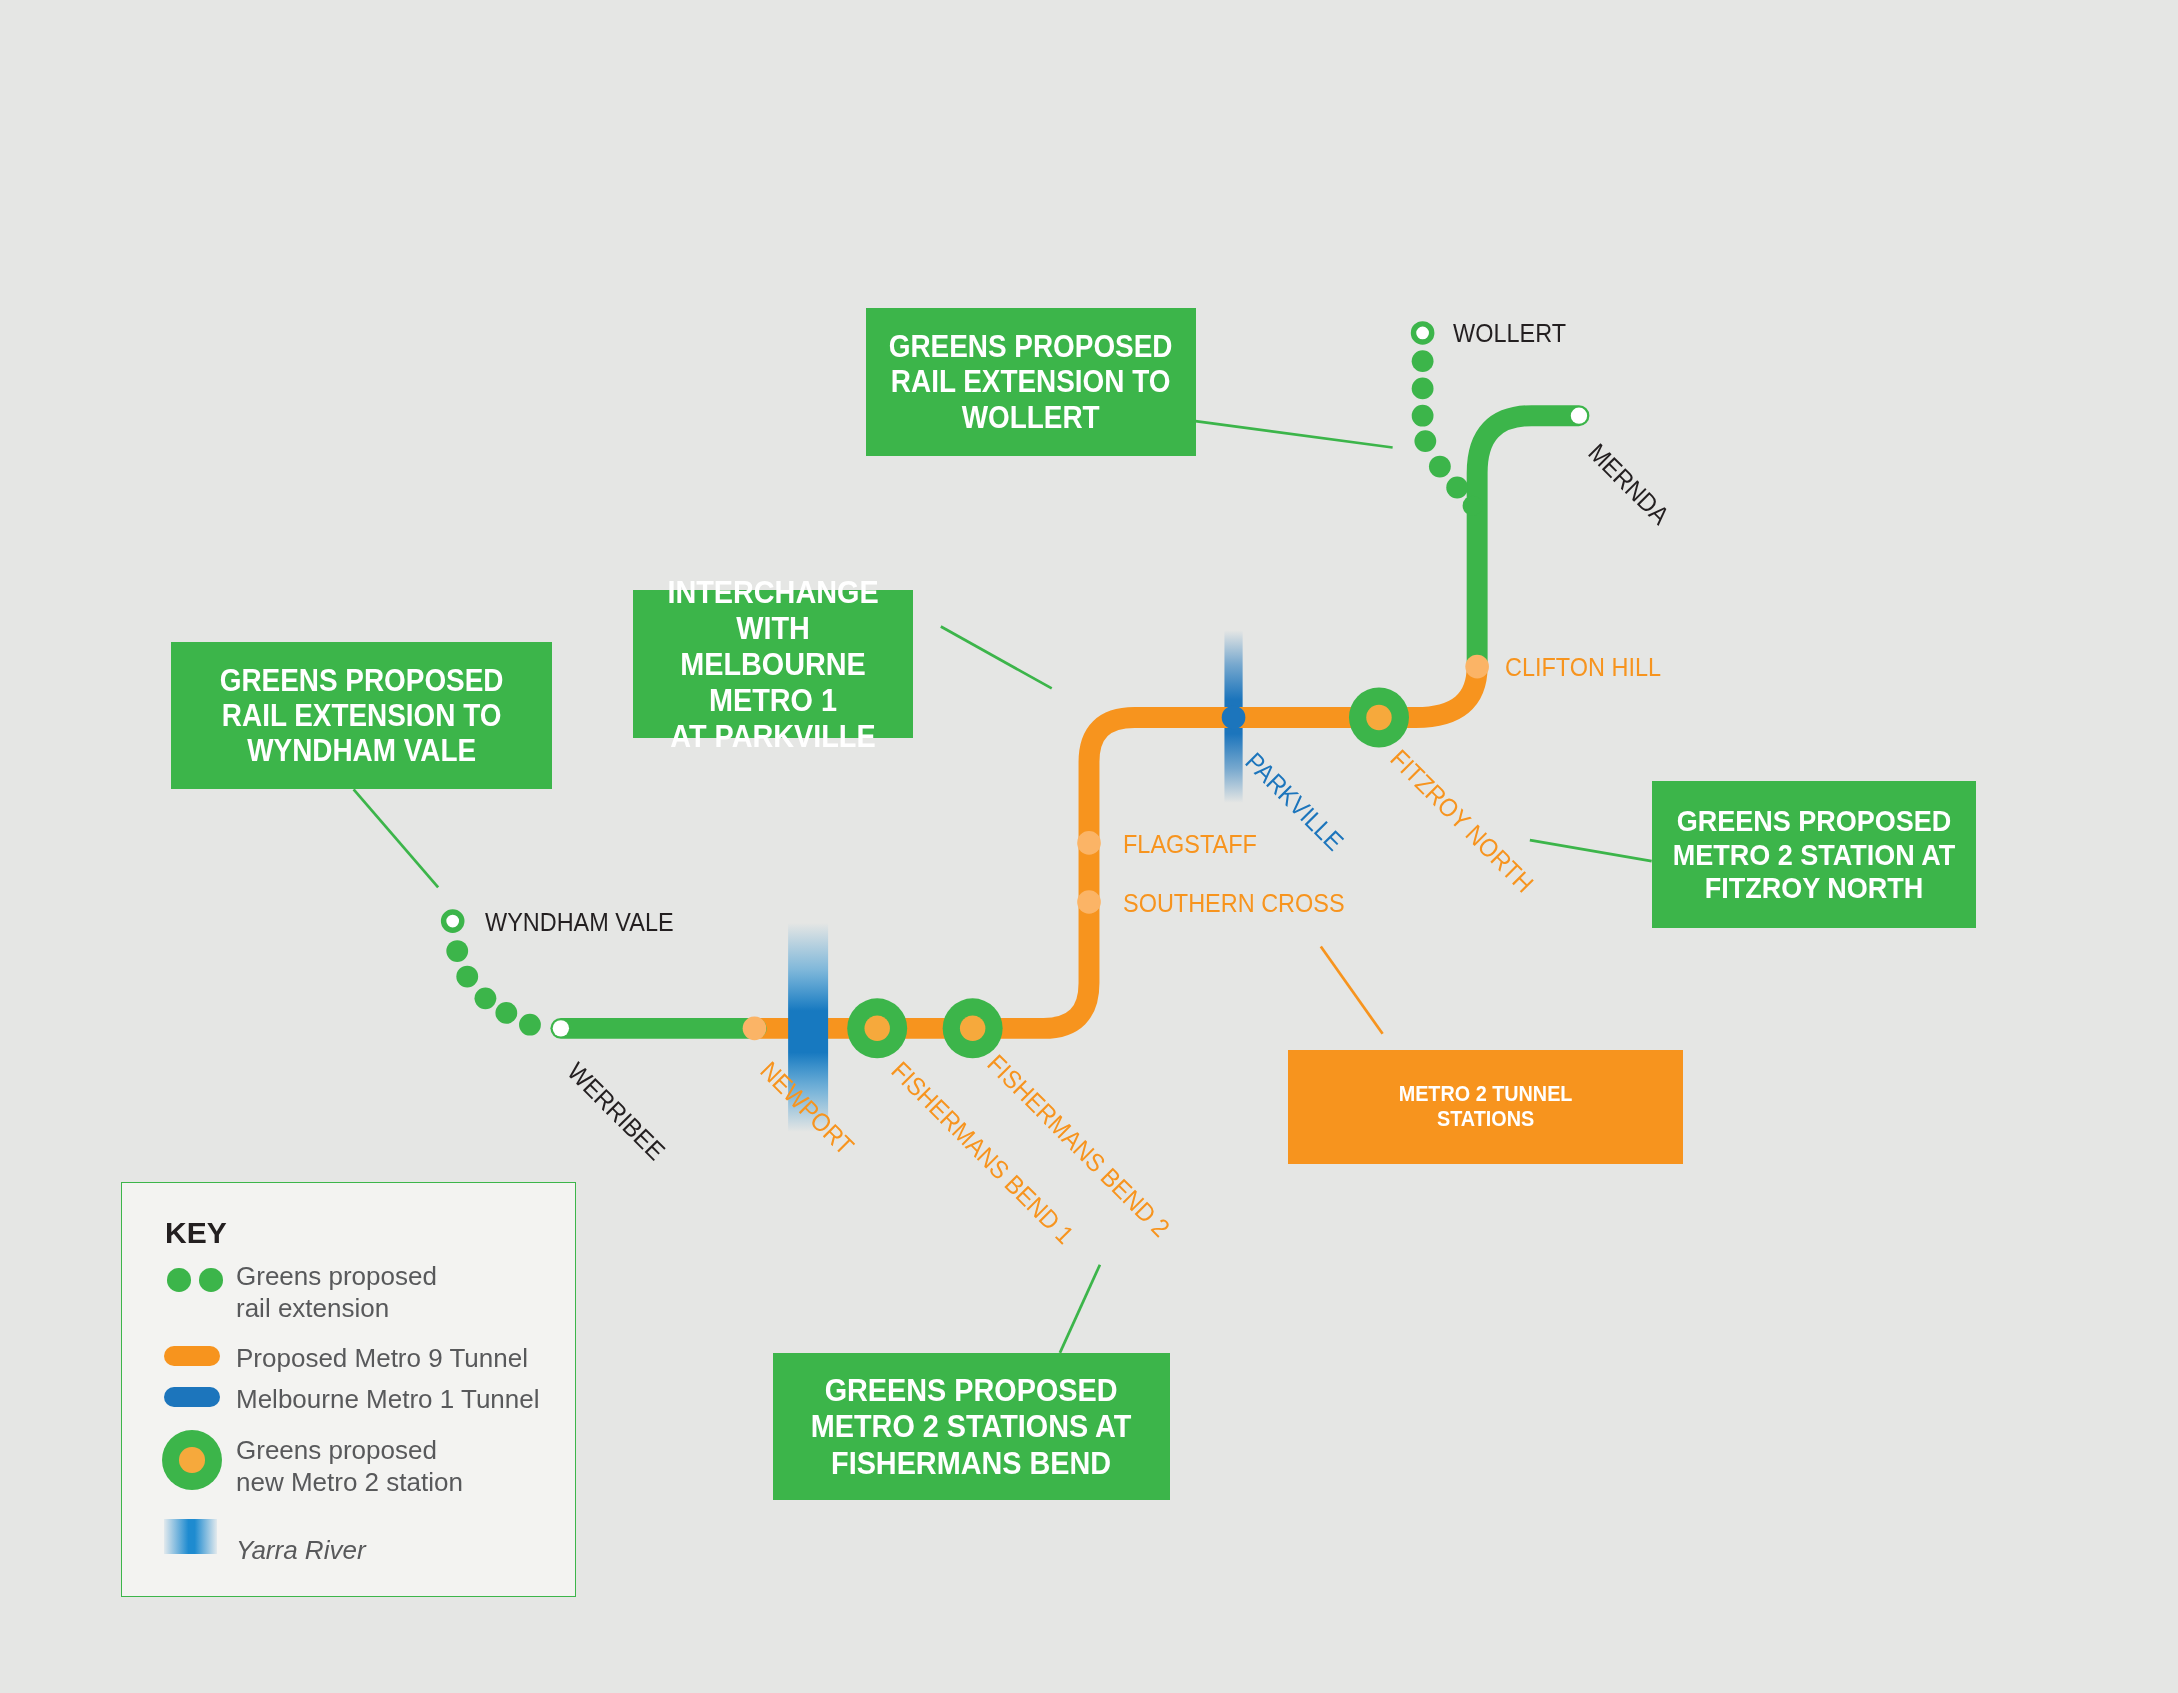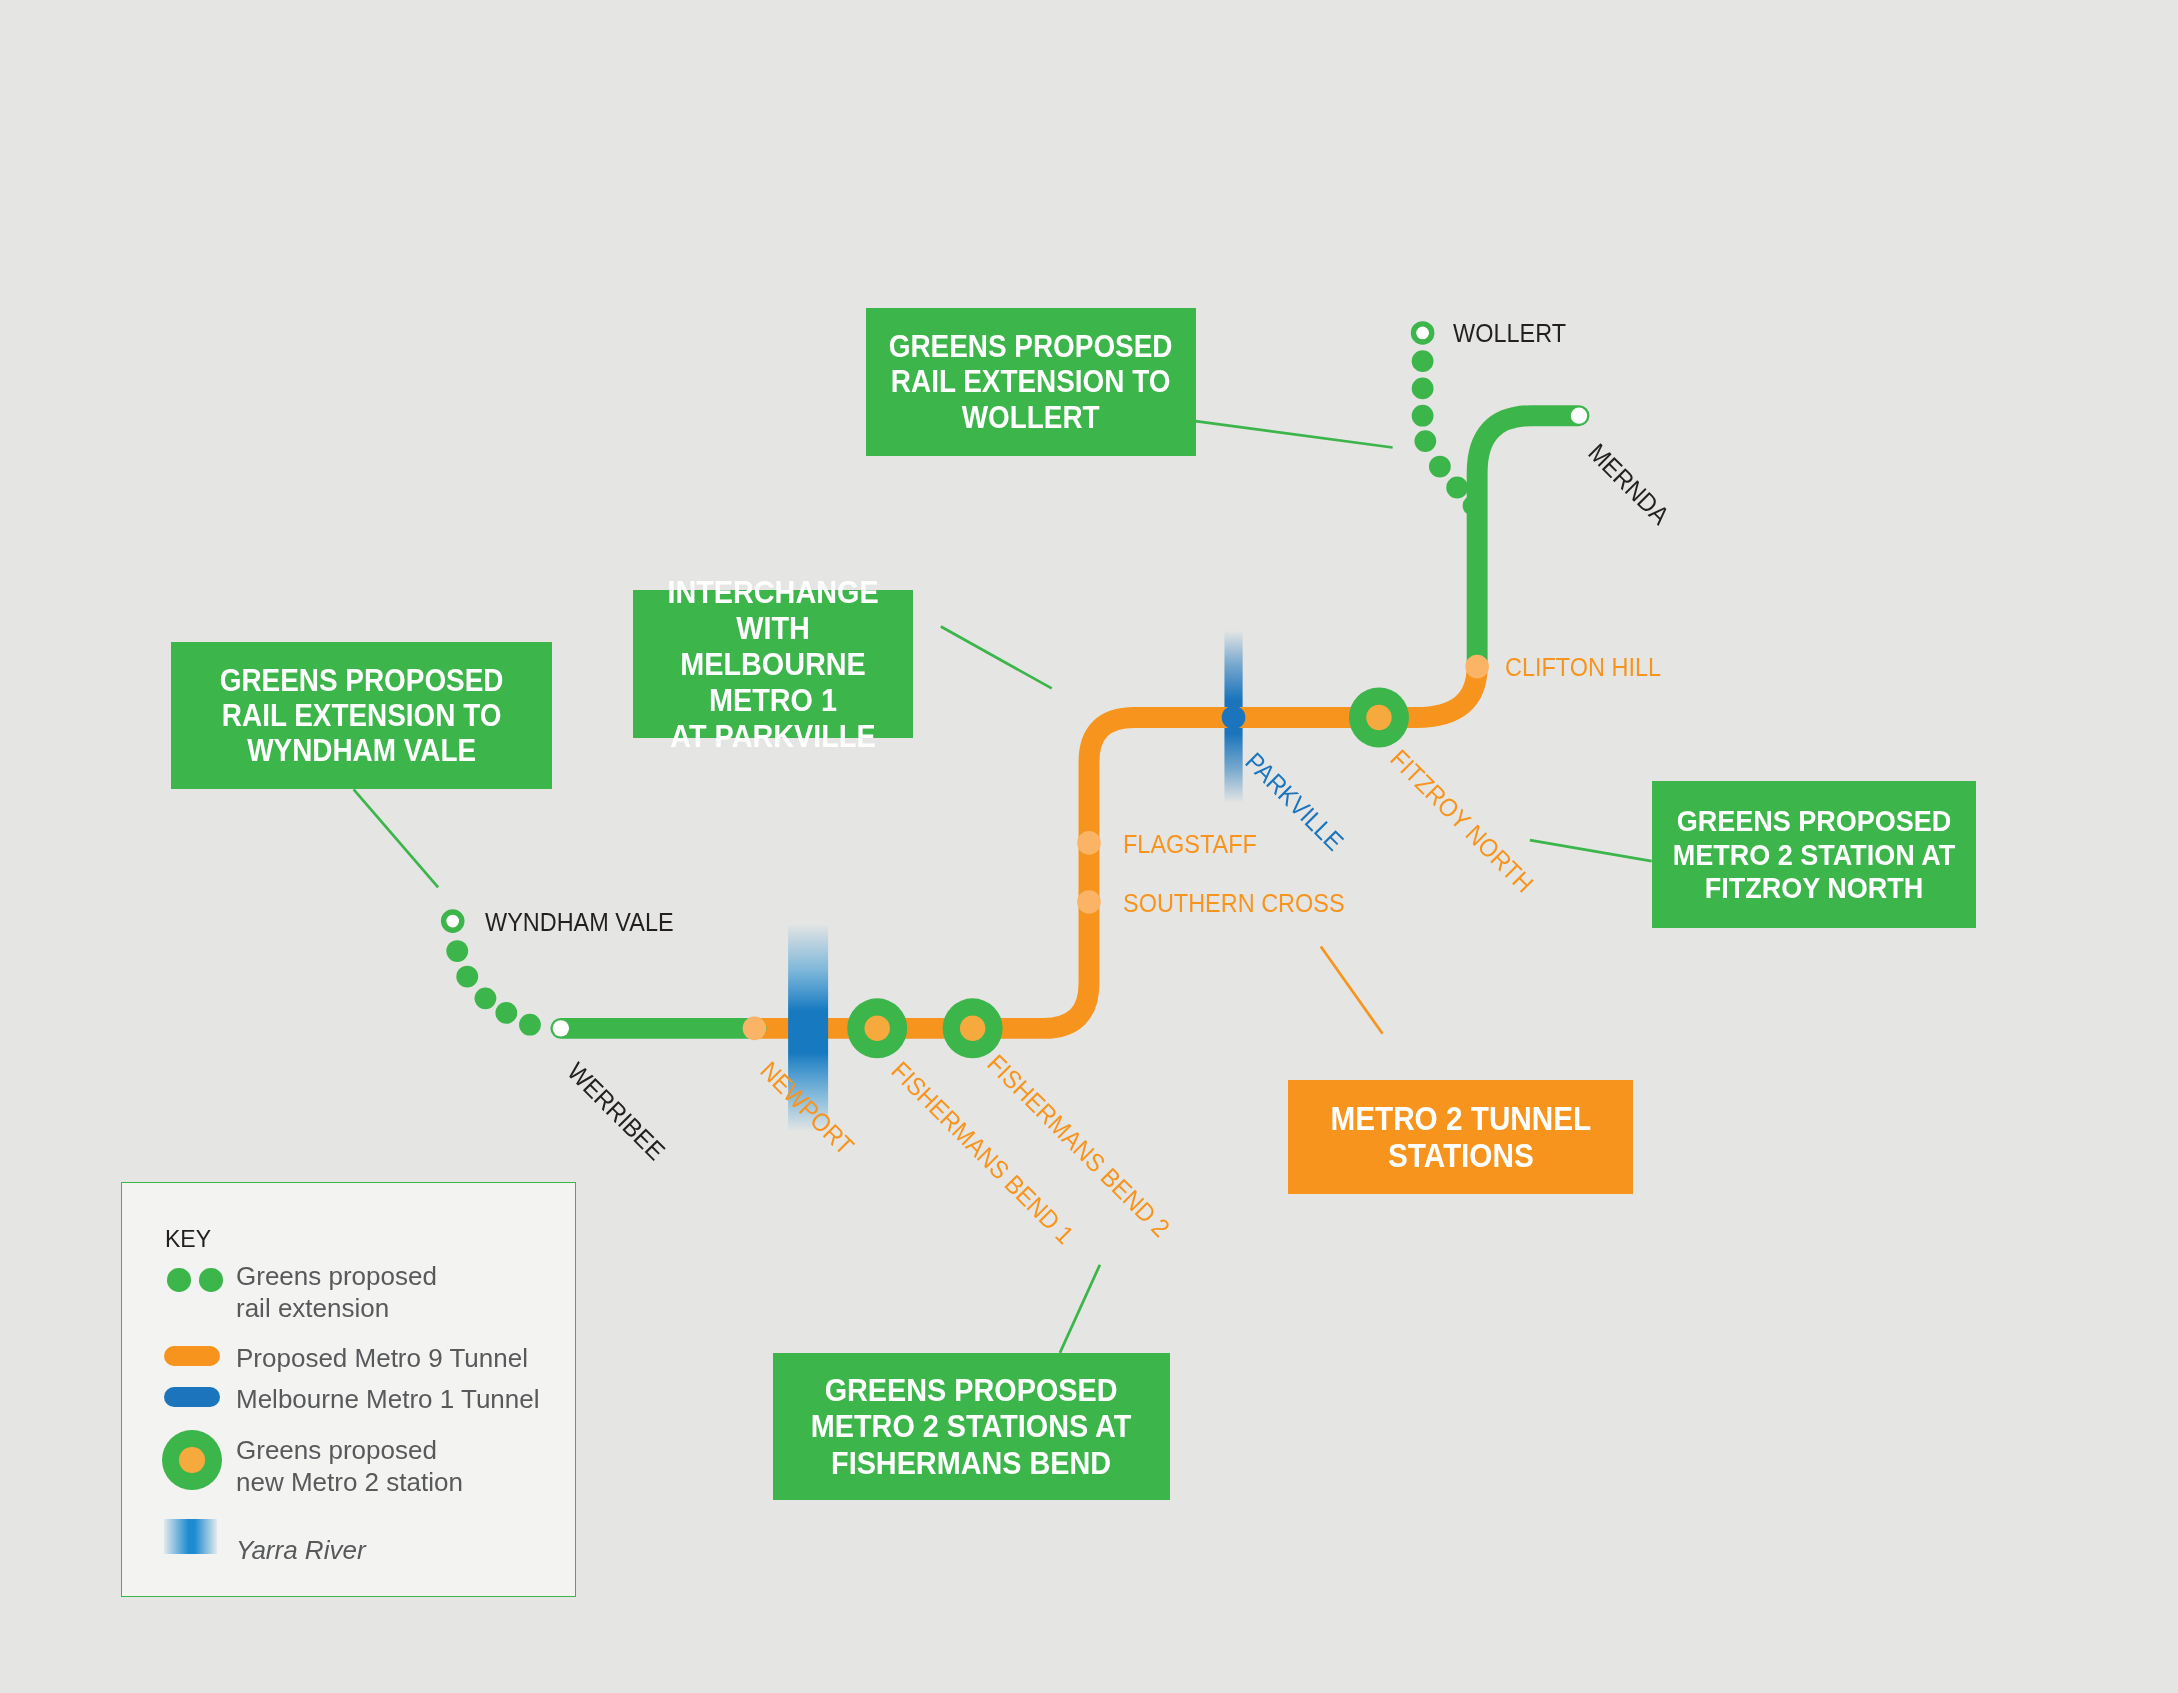--- a/index.html
+++ b/index.html
@@ -24,21 +24,21 @@
   .lbl{position:absolute;white-space:nowrap;font-size:25.5px;transform:scaleX(.92);
        transform-origin:left center;}
   .lbl-black{color:#231F20;}
   .lbl-orange{color:#F7941E;}
   .lbl-blue{color:#1C75BC;}
   .rot45{transform:rotate(45deg) scaleX(.92);transform-origin:0 0;}
 
   
   .keybox{position:absolute;left:121px;top:1182px;width:455px;height:415px;
           background:#F3F3F1;border:1.8px solid #3CB54A;box-sizing:border-box;}
-  .keybox .kh{position:absolute;left:43px;top:43px;font-size:23px;font-weight:normal;color:#231F20;}
+  .keybox .kh{position:absolute;left:43px;top:33px;font-size:30px;font-weight:bold;color:#231F20;}
   .klabel{position:absolute;left:114px;font-size:26px;color:#58595B;line-height:1.22;white-space:pre-line;}
   .kdot{position:absolute;width:23.6px;height:23.6px;border-radius:50%;background:#3CB54A;}
   .kbar{position:absolute;width:56px;height:20px;border-radius:10px;}
   .kbar-orange{background:#F7941E;}
   .kbar-blue{background:#1C75BC;}
   .kstation{position:absolute;width:60px;height:60px;border-radius:50%;background:#3CB54A;
             display:flex;align-items:center;justify-content:center;}
   .kstation .inner{width:25.5px;height:25.5px;border-radius:50%;background:#F6A93C;}
   .kriver{position:absolute;width:53px;height:35px;
           background:linear-gradient(to right,rgba(28,117,188,.08),#1E8BD0 46%,#1E8BD0 58%,rgba(28,117,188,.08));}
@@ -163,21 +163,21 @@
 METRO 2 STATION AT
 FITZROY NORTH</span>
   </div>
 
   <div class="cbox" style="left:773px;top:1353px;width:397px;height:147px;font-size:32px;">
     <span class="squeeze">GREENS PROPOSED
 METRO 2 STATIONS AT
 FISHERMANS BEND</span>
   </div>
 
-  <div class="cbox obox" style="left:1288px;top:1080px;width:345px;height:114px;font-size:33px;">
+  <div class="cbox obox" style="left:1288px;top:1050px;width:395px;height:114px;font-size:22px;">
     <span class="squeeze">METRO 2 TUNNEL
 STATIONS</span>
   </div>
 
   <div class="lbl lbl-black" style="left:1453px;top:319px;">WOLLERT</div>
   <div class="lbl lbl-black" style="left:485px;top:908px;">WYNDHAM VALE</div>
   <div class="lbl lbl-orange" style="left:1505px;top:653px;">CLIFTON HILL</div>
   <div class="lbl lbl-orange" style="left:1123px;top:830px;">FLAGSTAFF</div>
   <div class="lbl lbl-orange" style="left:1123px;top:889px;">SOUTHERN CROSS</div>
 

